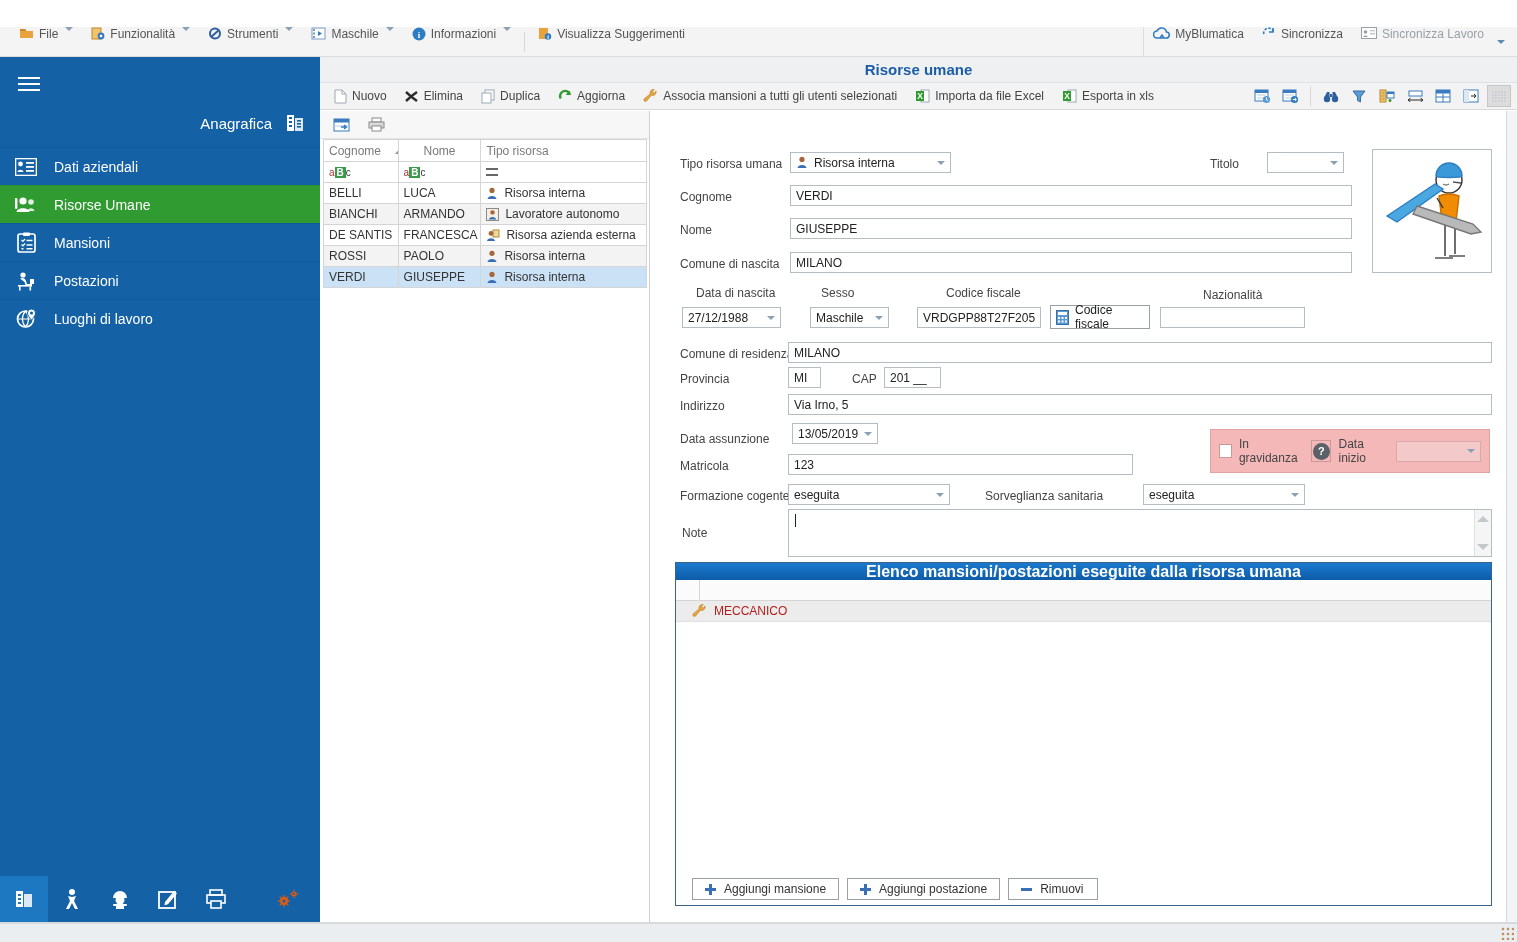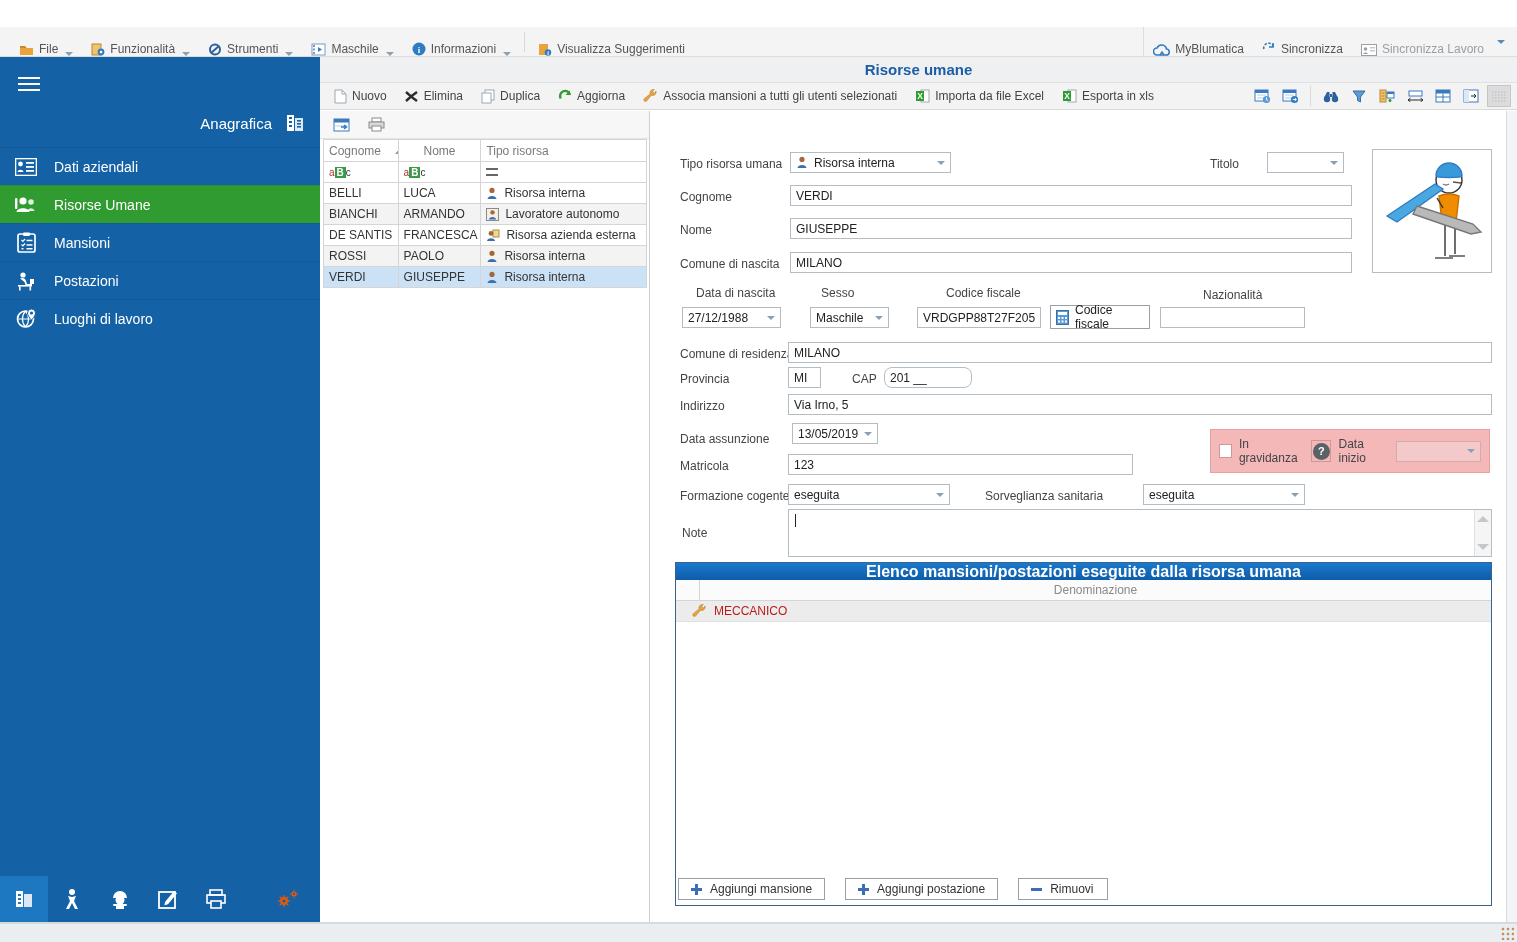--- a/index.html
+++ b/index.html
@@ -11,21 +11,21 @@
   #titlebar { position:absolute; left:0; top:0; width:1517px; height:27px; background:#fff;
     display:flex; align-items:center; }
   .apptab { padding:4px 14px 6px 14px; font-size:14px; color:#333; cursor:default; }
   .apptab.active { color:#222; border-bottom:3px solid #2e7cc3; }
   #version-badge { margin-left:auto; margin-right:6px; border:1px solid #c9ced4; background:#f7f9fa;
     height:23px; display:flex; align-items:center; gap:6px; padding:0 10px; color:#555; font-size:13px; }
 
   
   #ribbon { position:absolute; left:0; top:27px; width:1517px; height:30px; background:#f4f4f4;
     border-bottom:1px solid #dcdcdc; display:flex; align-items:center; padding-left:10px; }
-  .ritem { display:flex; align-items:flex-end; gap:5px; padding:0 9px; height:100%; color:#555; font-size:12px; }
+  .ritem { display:flex; align-items:flex-start; gap:5px; padding:0 9px; height:100%; color:#555; font-size:12px; }
   .rsep { width:1px; height:20px; background:#d8d8d8; margin:0 4px; }
   .caret { width:0; height:0; border-left:4px solid transparent; border-right:4px solid transparent;
     border-top:4px solid #8aa0b5; margin-left:2px; }
   #ribbon-right { margin-left:auto; display:flex; align-items:center; border-left:1px solid #ddd; height:100%; padding-right:8px; }
   .dim { color:#9aa0a6; }
 
   
   #sidebar { position:absolute; left:0; top:57px; width:320px; height:865px; background:#1461a5; color:#fff; }
   #hamburger { position:absolute; left:18px; top:16px; width:22px; cursor:pointer; }
   #hamburger div { height:2px; background:#fff; margin:4px 0; }
@@ -98,21 +98,21 @@
   .sarrow.dn { bottom:6px; border-left:6px solid transparent; border-right:6px solid transparent; border-top:6px solid #c3c8cd; }
 
   
   #mansioni { position:absolute; left:25px; top:451px; width:817px; height:344px; border:1px solid #39648c; background:#fff; }
   #mansioni-header { height:17px; background:linear-gradient(#1b79cd,#0d5ca8); color:#fff; font-weight:bold; font-size:16px;
     display:flex; align-items:center; justify-content:center; }
   #mansioni-cols { height:21px; border-bottom:1px solid #d5d5d5; display:flex; align-items:center; background:#fbfbfb; }
   #mansioni-cols .iconcol { width:24px; height:100%; border-right:1px solid #d5d5d5; }
   #mansioni-cols .namecol { flex:1; text-align:center; color:#8a8a8a; }
   .mrow { height:21px; display:flex; align-items:center; gap:7px; padding-left:16px; background:#ececec; border-bottom:1px solid #e0e0e0; color:#b91c1c; }
-  #mansioni-btns { position:absolute; left:2px; bottom:5px; display:flex; gap:20px; }
+  #mansioni-btns { position:absolute; left:16px; bottom:5px; display:flex; gap:8px; }
   .mbtn { height:22px; border:1px solid #9aa0a6; background:#fff; display:flex; align-items:center; gap:8px;
     padding:0 12px; font-size:12px; color:#333; cursor:pointer; }
   .plus { position:relative; width:11px; height:11px; }
   .plus:before { content:""; position:absolute; left:4px; top:0; width:3px; height:11px; background:#3a6fb5; }
   .plus:after { content:""; position:absolute; left:0; top:4px; width:11px; height:3px; background:#3a6fb5; }
   .minus { width:11px; height:3px; background:#3a6fb5; margin-top:1px; }
 
   
   #form-scroll { position:absolute; right:0; top:0; width:11px; height:100%; background:#f2f4f6; border-left:1px solid #d7dbde; }
 
@@ -701,21 +701,21 @@
           <span>Codice fiscale</span>
         </div>
         <input class="finput" style="left: 510px; top: 196px; width: 145px;" readonly="" value="">
 
         <span class="flabel" style="left:30px; top:236px;">Comune di residenza</span>
         <input class="finput" style="left: 138px; top: 231px; width: 704px;" readonly="" value="MILANO">
 
         <span class="flabel" style="left:30px; top:261px;">Provincia</span>
         <input class="finput" style="left: 138px; top: 256px; width: 33px;" readonly="" value="MI">
         <span class="flabel" style="left:202px; top:261px;">CAP</span>
-        <input class="finput" style="left: 234px; top: 256px; width: 88px; border-radius: 8px;" readonly="" value="201 __">
+        <input class="finput" style="left: 234px; top: 256px; width: 57px;" readonly="" value="201 __">
 
         <span class="flabel" style="left:30px; top:288px;">Indirizzo</span>
         <input class="finput" style="left: 138px; top: 283px; width: 704px;" readonly="" value="Via Irno, 5">
 
         <span class="flabel" style="left:30px; top:321px;">Data assunzione</span>
         <div class="fcombo" style="left:142px; top:312px; width:86px;">
           <span>13/05/2019</span>
           <span class="caret"></span>
         </div>
 
@@ -752,21 +752,20 @@
           <div id="note-scroll">
             <span class="sarrow up"></span>
             <span class="sarrow dn"></span>
           </div>
         </div>
 
         <div id="mansioni">
           <div id="mansioni-header">Elenco mansioni/postazioni eseguite dalla risorsa umana</div>
           <div id="mansioni-cols">
             <div class="iconcol"></div>
-            <div class="namecol">Denominazione</div>
           </div>
           <div class="mrow">
             <span>
                 <svg width="15" height="14" viewBox="0 0 15 14">
                   <path d="M13 2a3.4 3.4 0 01-4.6 4.2L3.6 12a1.6 1.6 0 11-2.3-2.3l5.8-4.8A3.4 3.4 0 0111.3.6L9.5 2.6l1.8 1.6z" fill="#e8a33d" stroke="#b9812a" stroke-width=".6"></path>
                 </svg>
               </span>
             <span>MECCANICO</span>
           </div>
           <div id="mansioni-btns">

